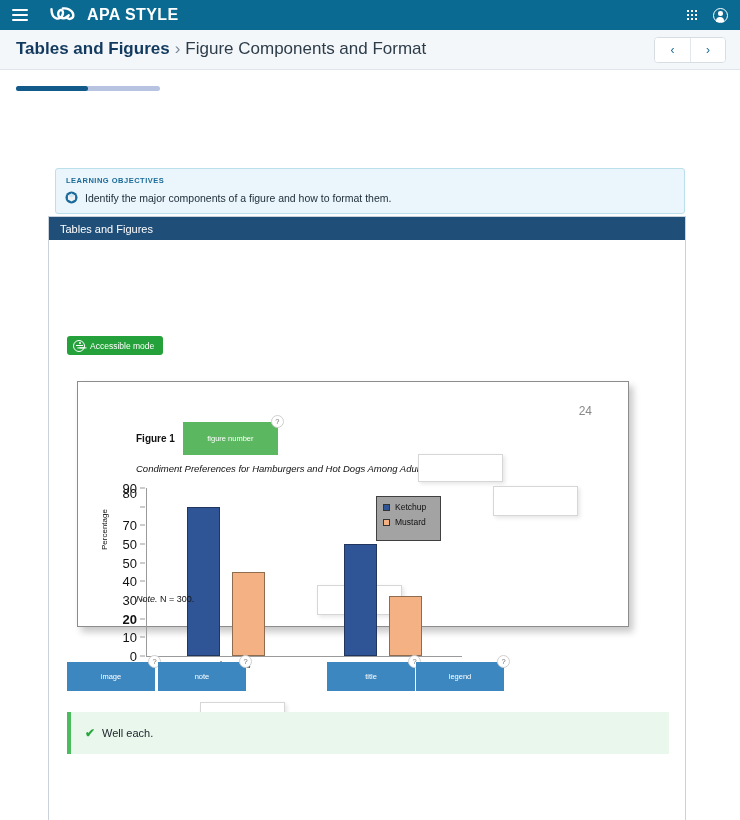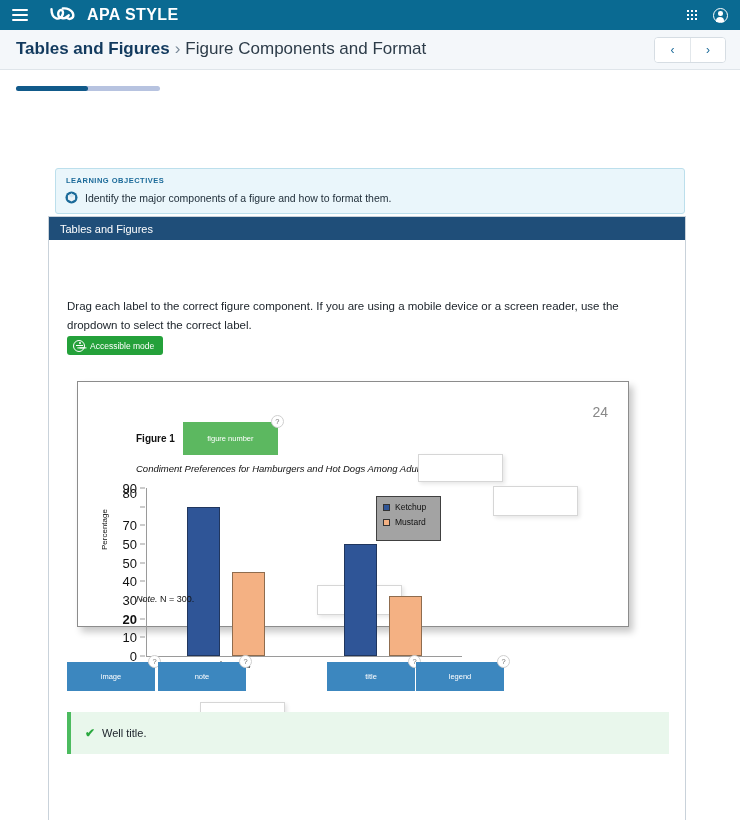--- a/index.html
+++ b/index.html
@@ -95,21 +95,21 @@
   .acc-ico::before { content:""; position:absolute; left:4.6px; top:1.6px; width:2.2px; height:2.2px; background:#fff; border-radius:50%; }
   .acc-ico::after { content:""; position:absolute; left:2px; top:4.4px; width:7.4px; height:1.3px; background:#fff;
                     box-shadow: 1.3px 2.4px 0 0 #fff, 3.5px 2.4px 0 0 #fff; }
 
   
   .figpanel {
     position:absolute; left:28px; top:141px; width:552px; height:246px;
     background:#fff; border:1px solid #8c8c8c;
     box-shadow: 4px 5px 7px rgba(0,0,0,0.22);
   }
-  .pagenum { position:absolute; right:20px; top:22px; font-size:14px; color:#888; }
+  .pagenum { position:absolute; right:36px; top:22px; font-size:12px; color:#888; }
 
   .fig-row { position:absolute; left:58px; top:40px; display:flex; align-items:center; }
   .fig-label { font-size:10px; font-weight:bold; color:#111; }
   .drop-green {
     position:relative; margin-left:8px;
     width:95px; height:33px; background:#5cb860;
     display:flex; align-items:center; justify-content:center;
     color:#fff; font-size:7.5px; cursor:grab;
   }
   .badge-q {
@@ -234,21 +234,20 @@
       <path d="M8 3.2 L12.4 5.6 L12.4 10.4 L8 12.8 L3.6 10.4 L3.6 5.6 Z" fill="#ffffff" opacity="0.92"></path>
       <path d="M8 3.2 L12.4 5.6 L8 8 L3.6 5.6 Z" fill="#cfe6f2"></path>
     </svg>
     <div class="lo-text">Identify the major components of a figure and how to format them.</div>
   </div>
 
   <div class="card">
     <div class="card-head">Tables and Figures</div>
     <div class="card-body">
 
-      <div class="instr">Drag each label to the correct figure component. If you are using a mobile device or a screen reader, use the dropdown to select the correct label.</div>
 
       <div class="acc-btn">
         <span class="acc-ico"></span>
         <span>Accessible mode</span>
       </div>
 
       <div class="figpanel">
 
         <div class="pagenum">24</div>
 
@@ -331,18 +330,18 @@
         <span>title</span>
         <span class="badge-q">?</span>
       </div>
       <div class="tray-item tray-legend">
         <span>legend</span>
         <span class="badge-q">?</span>
       </div>
 
       <div class="feedback">
         <span class="check">✔</span>
-        <span>Well title.</span>
+        <span>Well each.</span>
       </div>
 
     </div>
   </div>
 </div>
 
 </body></html>

